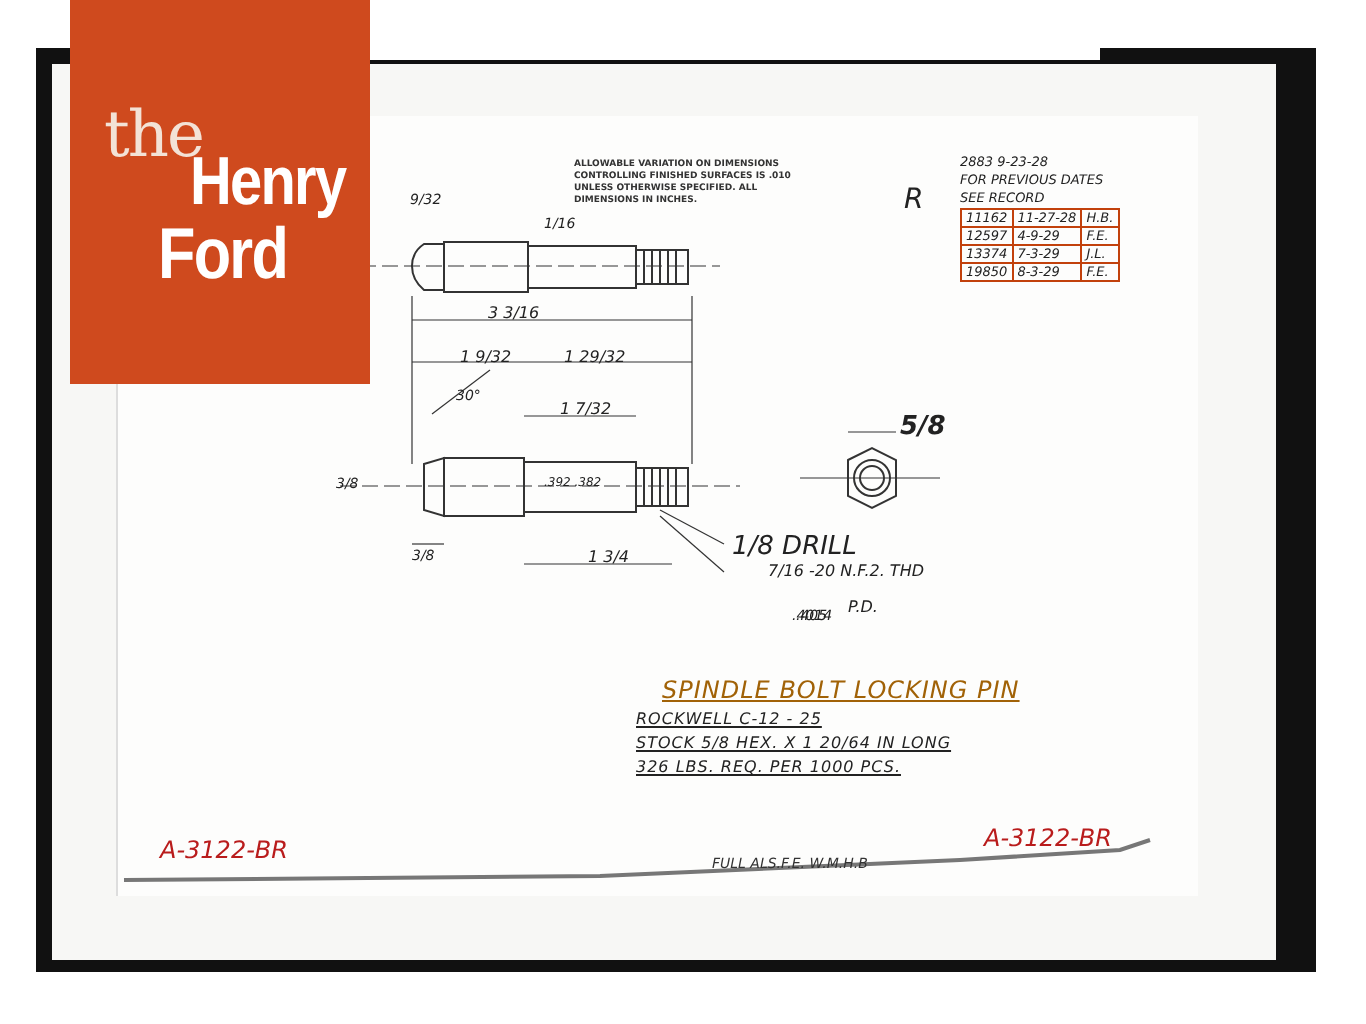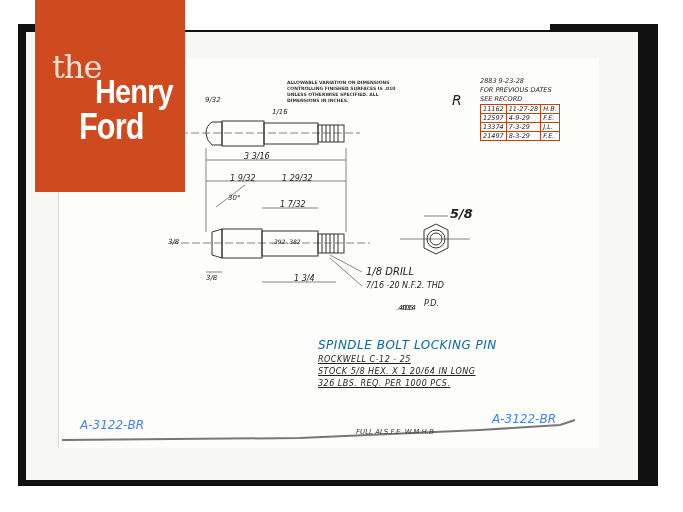--- a/index.html
+++ b/index.html
@@ -13,23 +13,23 @@
   .logo .the{position:absolute;left:17px;top:48px;color:#f3e2d6;font:32px "DejaVu Serif",serif;letter-spacing:-1px;}
   .logo .henry{position:absolute;left:60px;top:72px;color:#fff;font:bold 34px "Liberation Sans",sans-serif;letter-spacing:-1px;transform:scaleX(0.85);transform-origin:left;}
   .logo .ford{position:absolute;left:44px;top:106px;color:#fff;font:bold 36px "Liberation Sans",sans-serif;letter-spacing:-1px;transform:scaleX(0.85);transform-origin:left;}
   .hand{font-family:"DejaVu Sans",sans-serif;font-style:italic;color:#222;position:absolute;}
   .note{position:absolute;left:287px;top:80px;font:bold 4.5px "DejaVu Sans",sans-serif;color:#333;line-height:6px;width:110px;}
   .rev{position:absolute;left:480px;top:77px;font:italic 6.5px "DejaVu Sans",sans-serif;color:#222;}
   .rev .row{height:9px;line-height:9px;white-space:nowrap;}
   .rev table{border-collapse:collapse;font:italic 6.5px "DejaVu Sans",sans-serif;}
   .rev td{border:1px solid #c2410c;padding:0 2px;height:8px;}
   .title-block{position:absolute;left:318px;top:338px;}
-  .title-block .t{font:italic 12px "DejaVu Sans",sans-serif;color:#0369a1;letter-spacing:0.5px;}
+  .title-block .t{font:italic 12px "DejaVu Sans",sans-serif;text-decoration:underline;color:#a16207;letter-spacing:0.5px;margin-left:13px;}
   .title-block .l{font:italic 8px "DejaVu Sans",sans-serif;text-decoration:underline;color:#222;margin-top:3px;letter-spacing:0.5px;}
-  .drawno{font:italic 12px "DejaVu Sans",sans-serif;color:#3b82f6;position:absolute;}
+  .drawno{font:italic 12px "DejaVu Sans",sans-serif;color:#b91c1c;position:absolute;}
   .scale{position:absolute;left:340px;top:428px;font:italic 7px "DejaVu Sans",sans-serif;color:#333;margin-left:16px;}
   svg{position:absolute;left:0;top:0;}
 </style>
 </head>
 <body>
 
 <div class="film">
   <div class="film-label">SAFETY FILM</div>
 </div>
 <div class="film-strip"></div>
@@ -108,42 +108,42 @@
           <td>12597</td>
           <td>4-9-29</td>
           <td>F.E.</td>
         </tr>
     <tr>
           <td>13374</td>
           <td>7-3-29</td>
           <td>J.L.</td>
         </tr>
     <tr>
-          <td>21497</td>
+          <td>19850</td>
           <td>8-3-29</td>
           <td>F.E.</td>
         </tr>
   </tbody>
     </table>
 </div>
 
 <div class="hand" style="left:205px;top:96px;font-size:7px;">9/32</div>
 <div class="hand" style="left:272px;top:108px;font-size:7px;">1/16</div>
 <div class="hand" style="left:244px;top:152px;font-size:8px;">3 3/16</div>
 <div class="hand" style="left:230px;top:174px;font-size:8px;">1 9/32</div>
 <div class="hand" style="left:282px;top:174px;font-size:8px;">1 29/32</div>
 <div class="hand" style="left:228px;top:194px;font-size:7px;">30°</div>
 <div class="hand" style="left:280px;top:200px;font-size:8px;">1 7/32</div>
 <div class="hand" style="left:168px;top:238px;font-size:7px;">3/8</div>
 <div class="hand" style="left:206px;top:274px;font-size:7px;">3/8</div>
 <div class="hand" style="left:294px;top:274px;font-size:8px;">1 3/4</div>
 <div class="hand" style="left:272px;top:238px;font-size:6px;">.392 .382</div>
 <div class="hand" style="left:450px;top:206px;font-size:13px;font-weight:bold;">5/8</div>
-<div class="hand" style="left:366px;top:266px;font-size:10px;">1/8 DRILL</div>
-<div class="hand" style="left:366px;top:281px;font-size:8px;font-style:italic;">7/16 -20 N.F.2. THD</div>
+<div class="hand" style="left:366px;top:266px;font-size:13px;">1/8 DRILL</div>
+<div class="hand" style="left:384px;top:281px;font-size:8px;font-style:italic;">7/16 -20 N.F.2. THD</div>
 <div class="hand" style="left:396px;top:293px;font-size:7px;margin-top:11px;">.4014</div>
 <div class="hand" style="left:398px;top:304px;font-size:7px;">.405</div>
 <div class="hand" style="left:424px;top:299px;font-size:8px;">P.D.</div>
 
 <div class="title-block">
   <div class="t">SPINDLE BOLT LOCKING PIN</div>
   <div class="l">ROCKWELL  C-12 - 25</div>
   <div class="l">STOCK 5/8 HEX. X 1 20/64  IN LONG</div>
   <div class="l">326  LBS. REQ. PER  1000  PCS.</div>
 </div>

